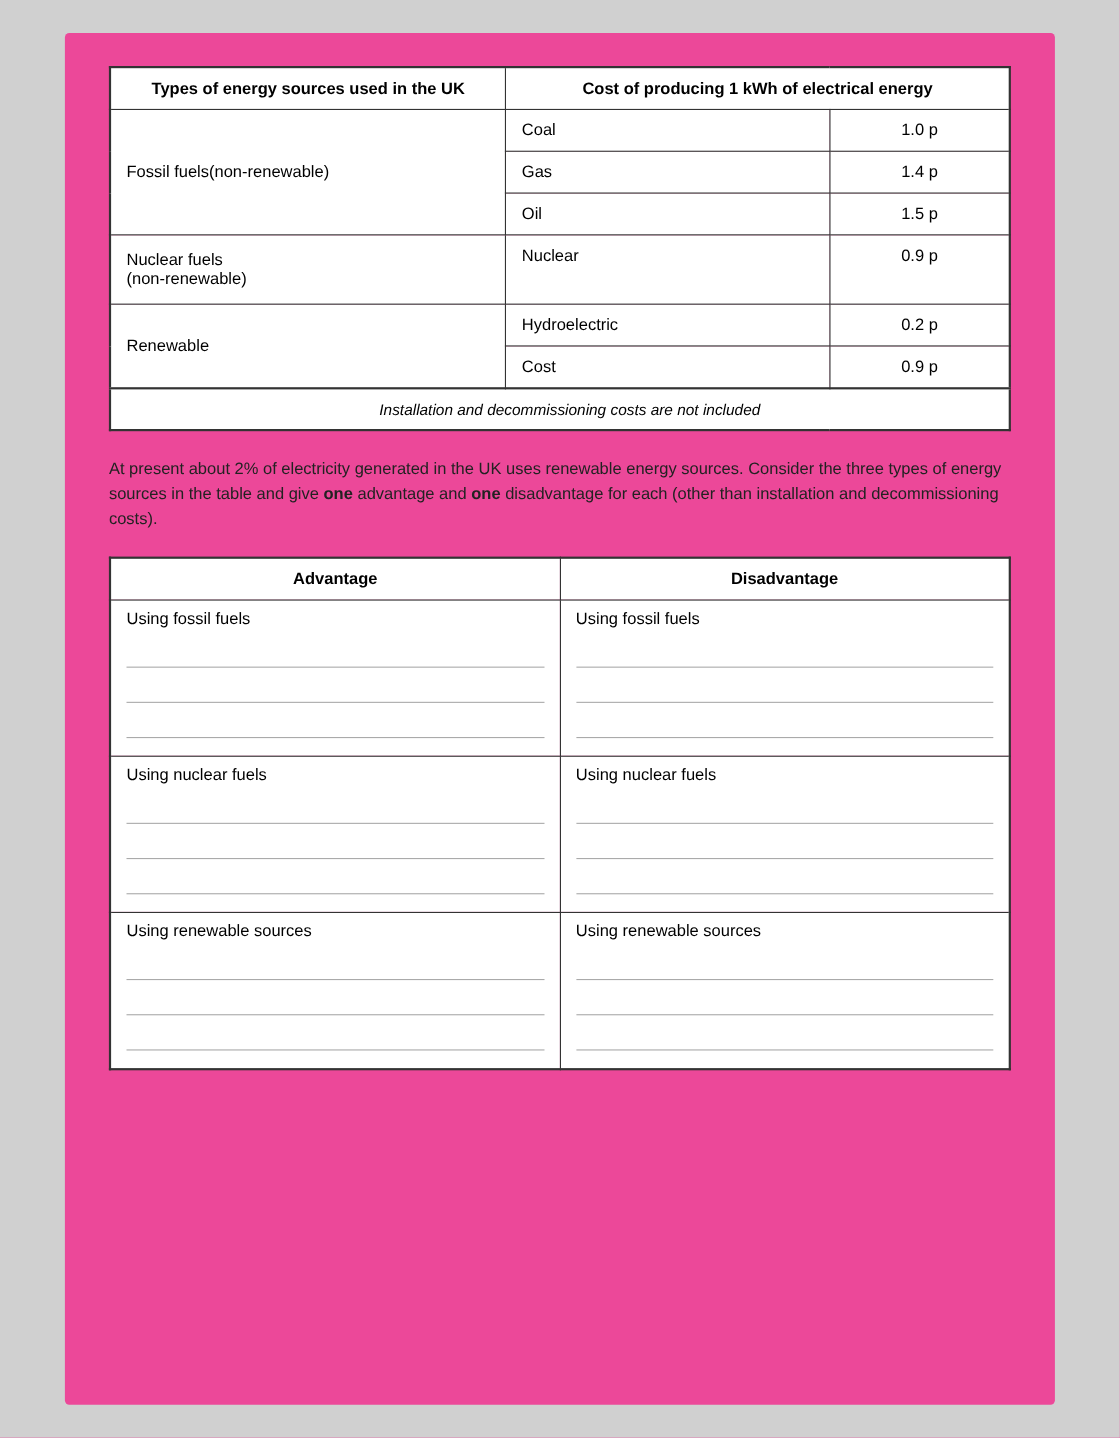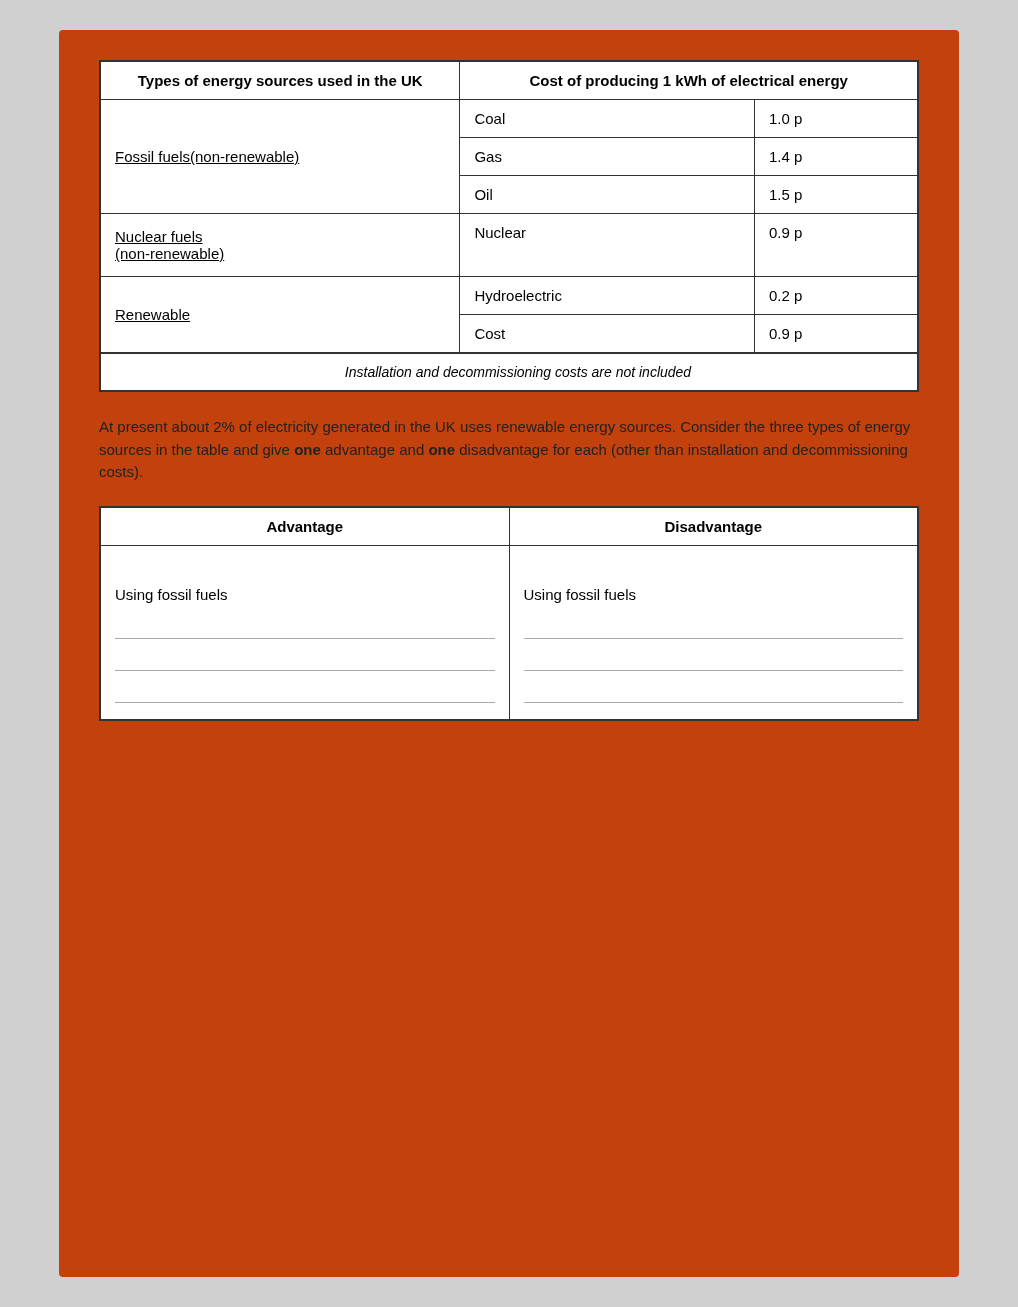--- a/index.html
+++ b/index.html
@@ -8,21 +8,21 @@
       background: #d0d0d0;
       font-family: Arial, sans-serif;
       font-size: 15px;
       display: flex;
       justify-content: center;
       padding: 30px 20px;
       min-height: 1307px;
     }
 
     .page {
-      background: #c2410c;
+      background: #ec4899;
       width: 900px;
       padding: 30px 40px 40px 40px;
       border-radius: 4px;
     }
 
     
     .energy-table {
       width: 100%;
       border-collapse: collapse;
       border: 2px solid #333;
@@ -52,35 +52,34 @@
       width: 220px;
       vertical-align: middle;
     }
 
     .energy-table .col-subtype {
       width: 180px;
     }
 
     .energy-table .col-cost {
       width: 100px;
-      text-align: left;
+      text-align: center;
     }
 
     .energy-table .footer-row td {
       text-align: center;
       font-style: italic;
       font-size: 14px;
       border-top: 2px solid #333;
       padding-left: 32px;
     }
 
     
     .merged-type {
       vertical-align: middle;
-      text-decoration: underline;
     }
 
     
     .instructions {
       font-size: 15px;
       line-height: 1.5;
       margin-bottom: 22px;
       color: #222;
     }
 
@@ -108,21 +107,20 @@
       border: 1px solid #333;
       background: #fff;
       vertical-align: top;
       padding: 8px 14px 0 14px;
     }
 
     .answer-cell-label {
       font-size: 15px;
       margin-bottom: 8px;
       display: block;
-      margin-top: 32px;
     }
 
     .answer-lines {
       width: 100%;
       padding-bottom: 12px;
     }
 
     .answer-line {
       border: none;
       border-bottom: 1px solid #aaa;
@@ -214,17 +212,53 @@
         <td>
           <span class="answer-cell-label">Using fossil fuels</span>
           <div class="answer-lines">
             <div class="answer-line"></div>
             <div class="answer-line"></div>
             <div class="answer-line"></div>
           </div>
         </td>
       </tr>
 
-
+      <tr class="answer-pair">
+        <td>
+          <span class="answer-cell-label">Using nuclear fuels</span>
+          <div class="answer-lines">
+            <div class="answer-line"></div>
+            <div class="answer-line"></div>
+            <div class="answer-line"></div>
+          </div>
+        </td>
+        <td>
+          <span class="answer-cell-label">Using nuclear fuels</span>
+          <div class="answer-lines">
+            <div class="answer-line"></div>
+            <div class="answer-line"></div>
+            <div class="answer-line"></div>
+          </div>
+        </td>
+      </tr>
+
+      <tr class="answer-pair">
+        <td>
+          <span class="answer-cell-label">Using renewable sources</span>
+          <div class="answer-lines">
+            <div class="answer-line"></div>
+            <div class="answer-line"></div>
+            <div class="answer-line"></div>
+          </div>
+        </td>
+        <td>
+          <span class="answer-cell-label">Using renewable sources</span>
+          <div class="answer-lines">
+            <div class="answer-line"></div>
+            <div class="answer-line"></div>
+            <div class="answer-line"></div>
+          </div>
+        </td>
+      </tr>
     </tbody>
   </table>
 
 </div>
 
 </body></html>

